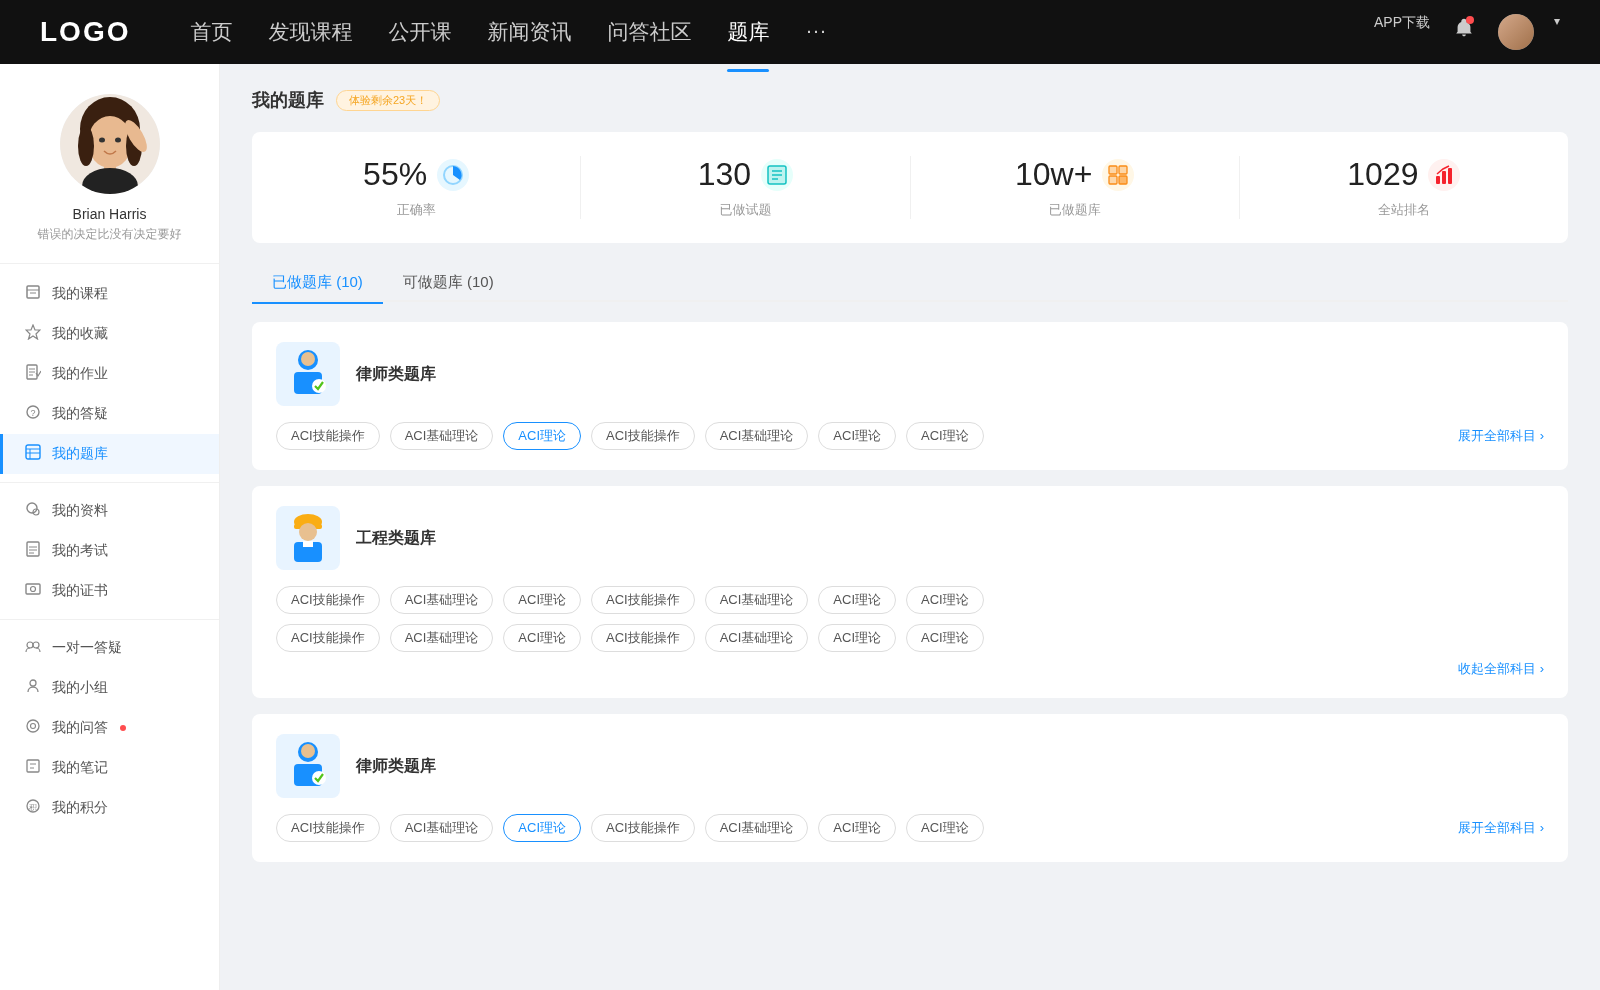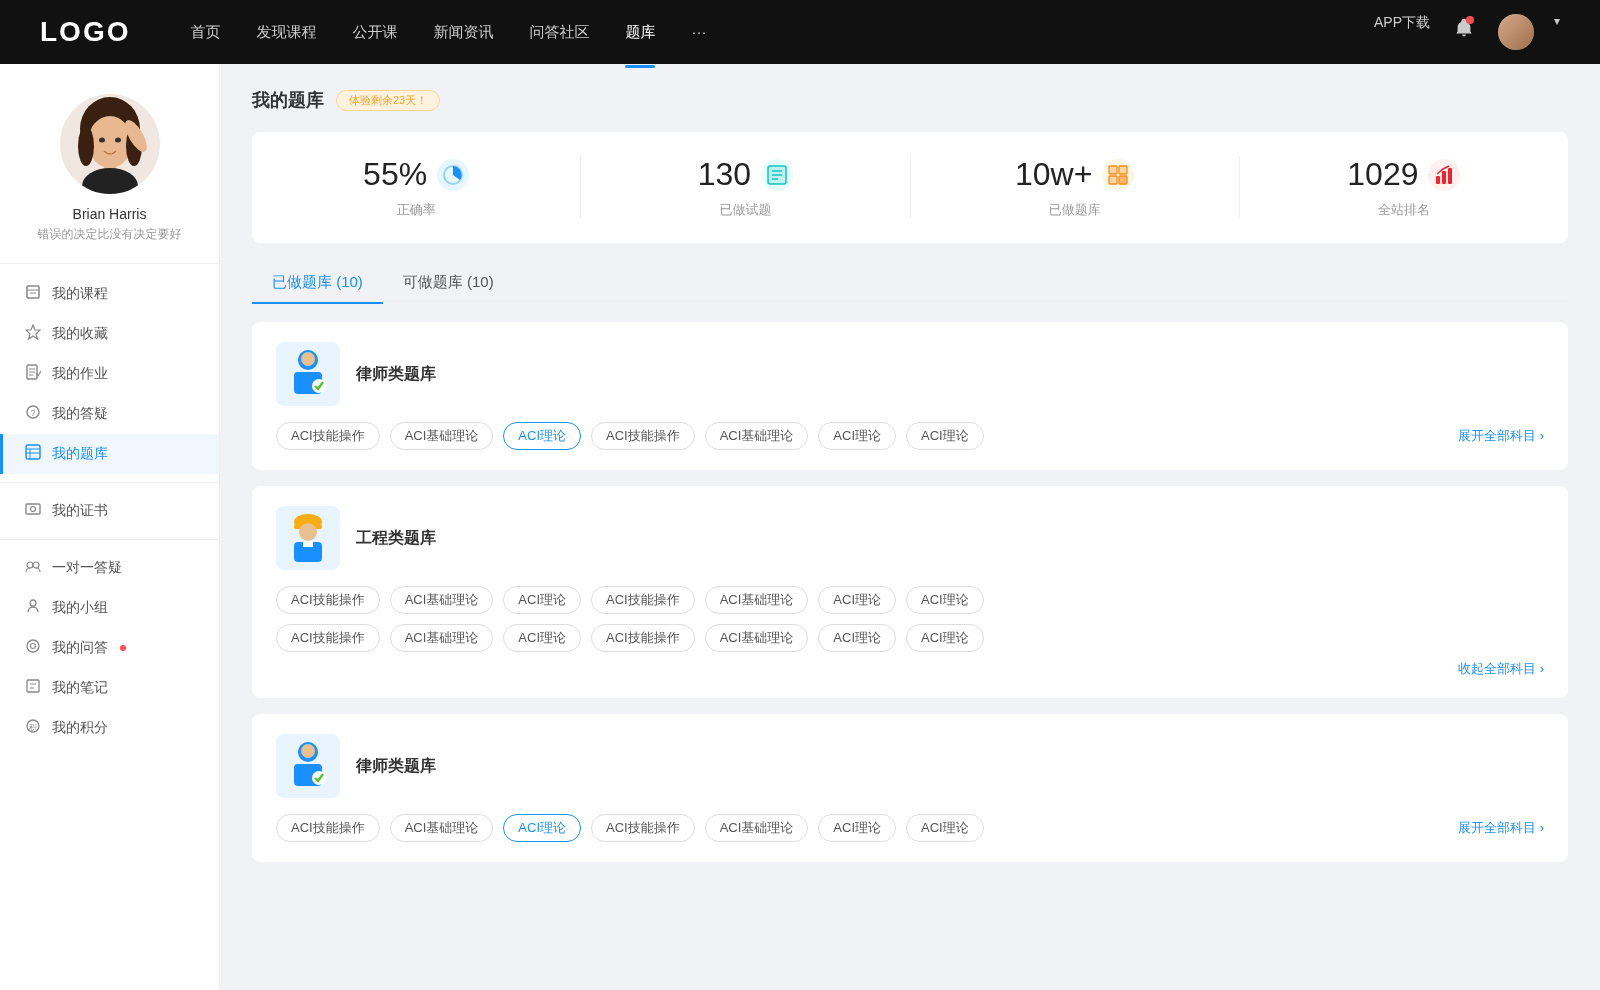--- a/index.html
+++ b/index.html
@@ -21,21 +21,21 @@
       letter-spacing: 2px;
       margin-right: 60px;
     }
     .nav-links {
       display: flex;
       gap: 36px;
       flex: 1;
     }
     .nav-link {
       color: #ccc;
-      font-size: 15px;
+      font-size: 21px;
       cursor: pointer;
       padding: 4px 0;
       position: relative;
     }
     .nav-link.active {
       color: white;
     }
     .nav-link.active::after {
       content: '';
       position: absolute;
@@ -436,21 +436,41 @@
               <line x1="1" y1="5" x2="15" y2="5" stroke="#1890ff" stroke-width="1"></line>
               <line x1="1" y1="9" x2="15" y2="9" stroke="#1890ff" stroke-width="1"></line>
               <line x1="5" y1="5" x2="5" y2="15" stroke="#1890ff" stroke-width="1"></line>
             </svg>
         </span>
         <span>我的题库</span>
       </li>
 
       <div class="sidebar-divider"></div>
 
-
+      <li class="sidebar-item">
+        <span class="sidebar-icon">
+          <svg width="16" height="16" viewBox="0 0 16 16">
+              <circle cx="7" cy="7" r="5" fill="none" stroke="#888" stroke-width="1.4"></circle>
+              <circle cx="11" cy="11" r="3" fill="none" stroke="#888" stroke-width="1.2"></circle>
+            </svg>
+        </span>
+        <span>我的资料</span>
+      </li>
+
+      <li class="sidebar-item">
+        <span class="sidebar-icon">
+          <svg width="16" height="16" viewBox="0 0 16 16">
+              <rect x="2" y="1" width="12" height="14" rx="1" fill="none" stroke="#888" stroke-width="1.4"></rect>
+              <line x1="4" y1="6" x2="12" y2="6" stroke="#888" stroke-width="1"></line>
+              <line x1="4" y1="9" x2="12" y2="9" stroke="#888" stroke-width="1"></line>
+              <line x1="4" y1="12" x2="9" y2="12" stroke="#888" stroke-width="1"></line>
+            </svg>
+        </span>
+        <span>我的考试</span>
+      </li>
 
       <li class="sidebar-item">
         <span class="sidebar-icon">
           <svg width="16" height="16" viewBox="0 0 16 16">
               <rect x="1" y="3" width="14" height="10" rx="1" fill="none" stroke="#888" stroke-width="1.4"></rect>
               <circle cx="8" cy="8" r="2.5" fill="none" stroke="#888" stroke-width="1.2"></circle>
             </svg>
         </span>
         <span>我的证书</span>
       </li>

